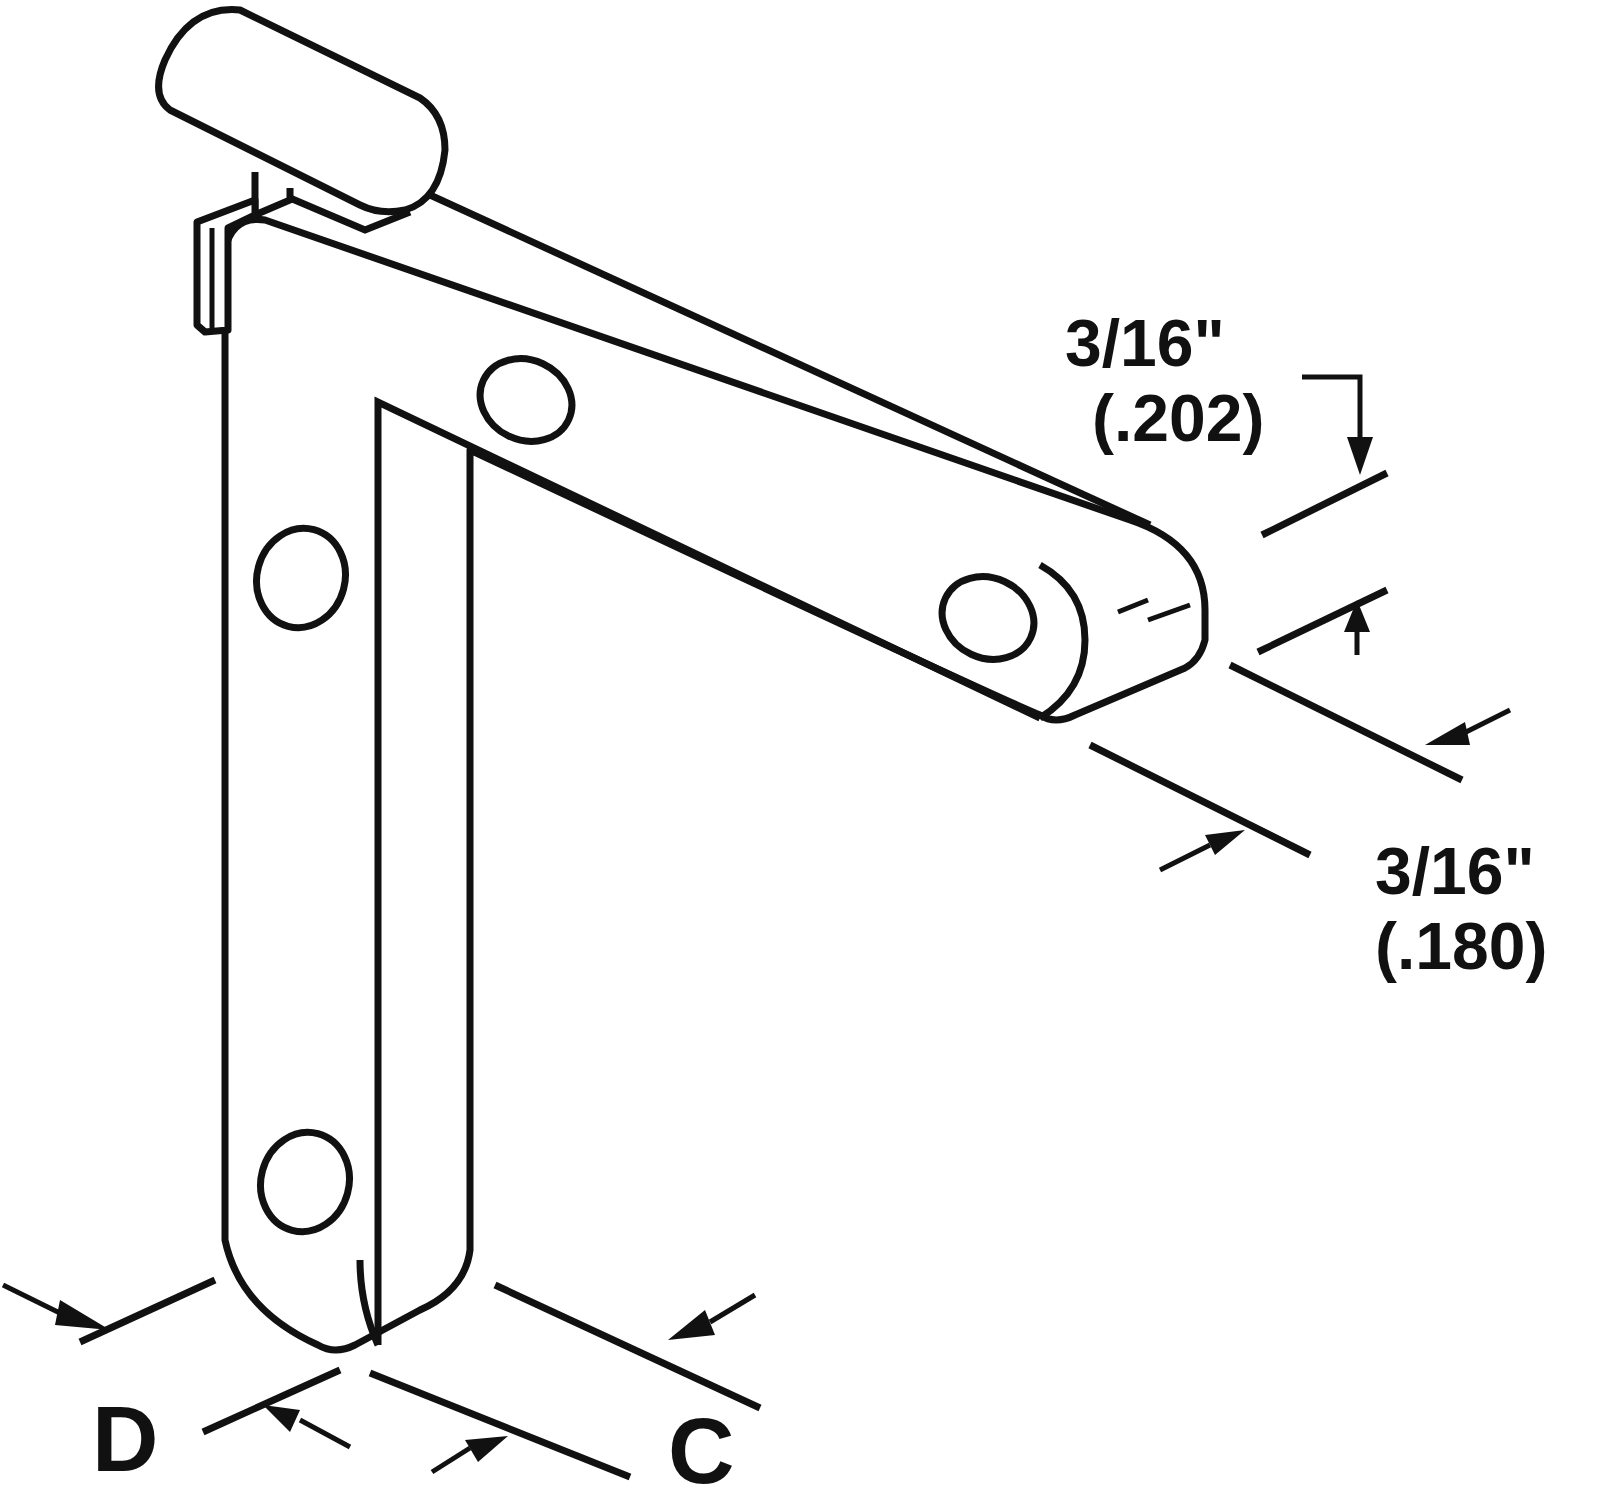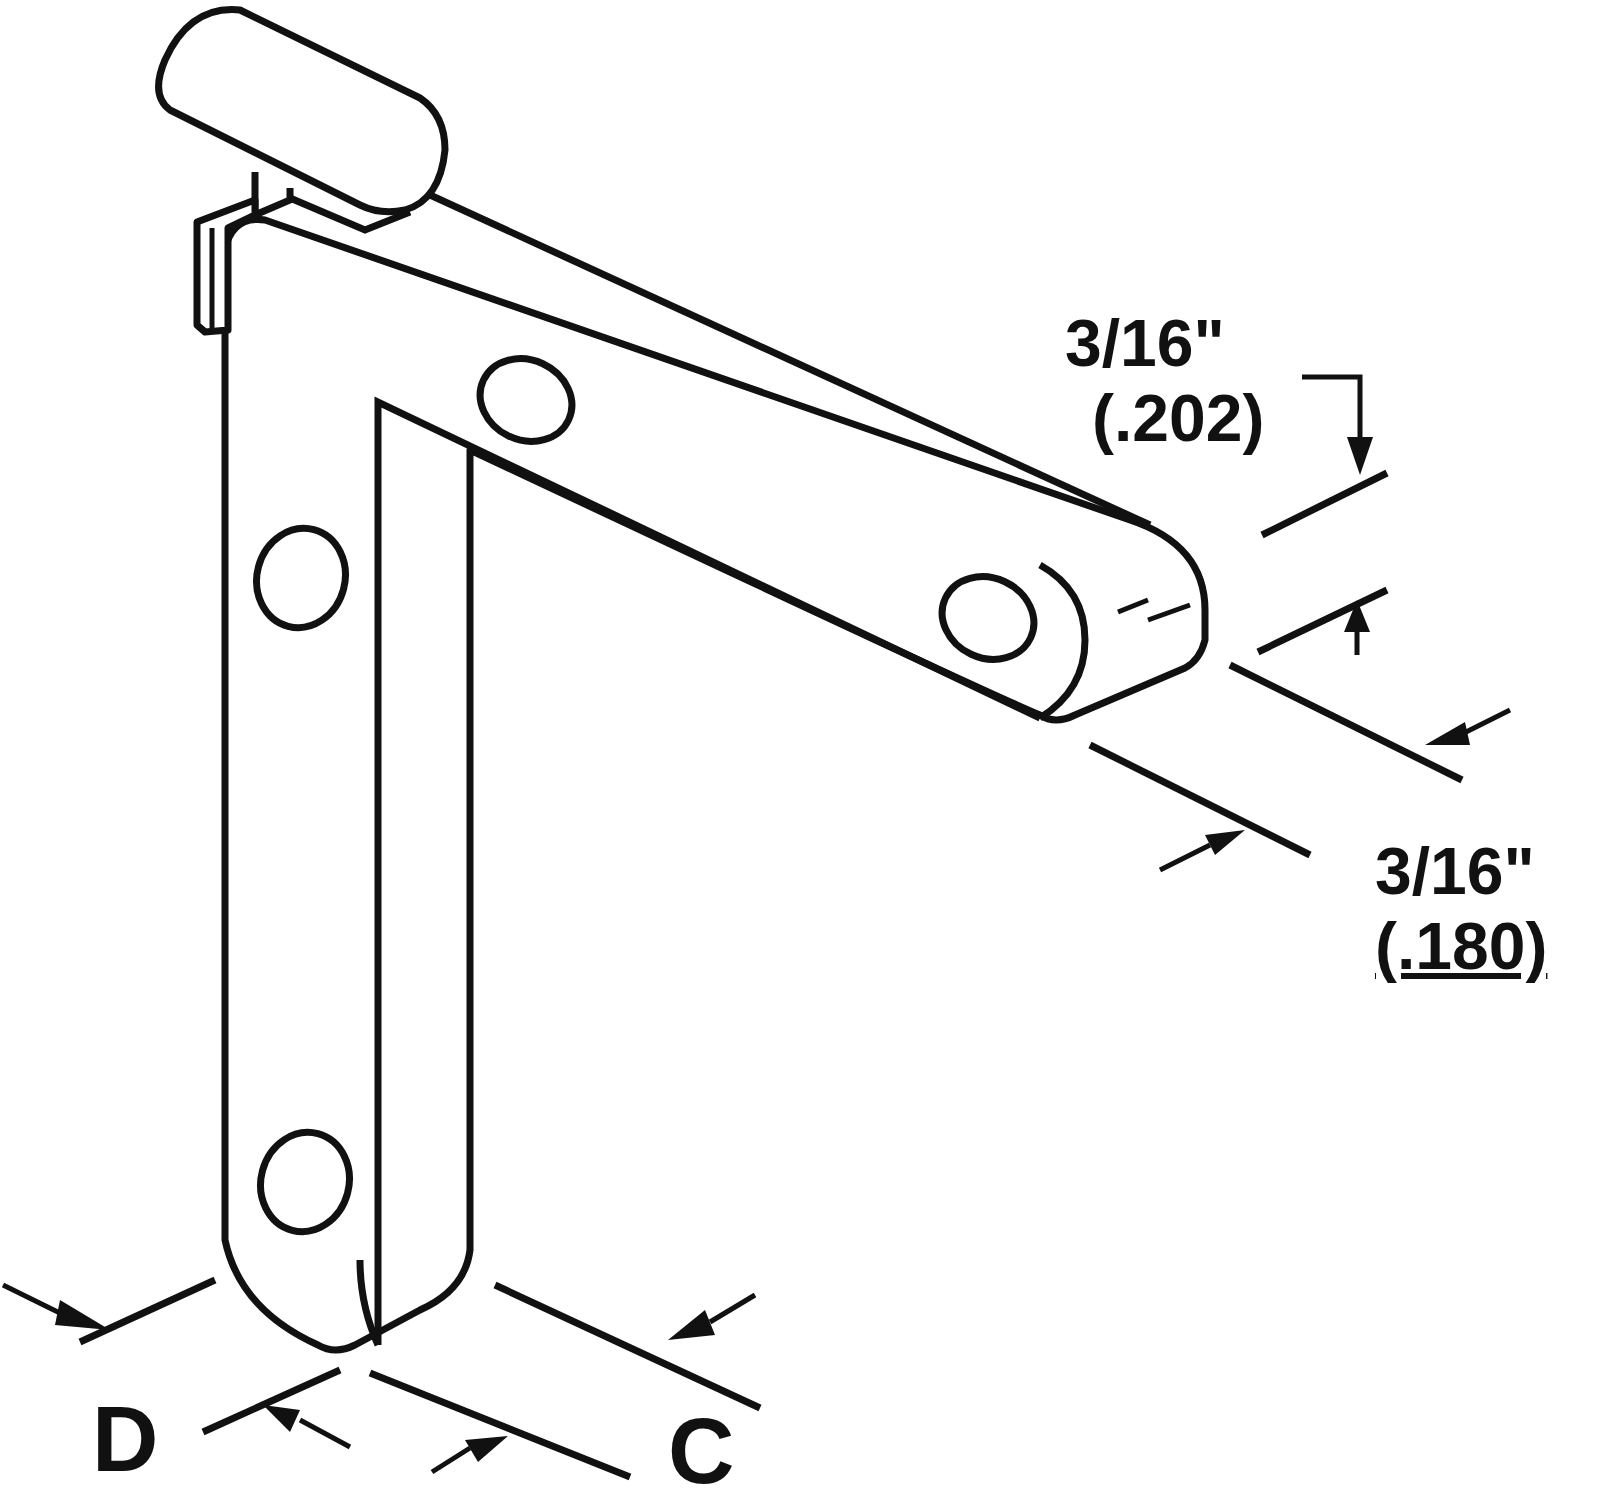--- a/index.html
+++ b/index.html
@@ -97,16 +97,16 @@
   <path class="thin" d="M755 1295 L710 1322"></path>
   <polygon class="arrowhead" points="668,1340 705,1310 715,1335"></polygon>
   <path class="thin" d="M432 1472 L470 1448"></path>
   <polygon class="arrowhead" points="508,1436 465,1440 478,1462"></polygon>
 </svg>
 
 <div class="label dim-text" style="left:1065px; top:310px;">3/16"</div>
 <div class="label dim-text" style="left:1065px; top:385px;margin-left:27px;">(.202)</div>
 
 <div class="label dim-text" style="left:1375px; top:838px;">3/16"</div>
-<div class="label dim-text" style="left:1375px; top:913px;text-decoration:underline;">(.180)</div>
+<div class="label dim-text" style="left:1375px; top:913px;">(.180)</div>
 
 <div class="label letter" style="left:92px; top:1393px;">D</div>
 <div class="label letter" style="left:668px; top:1405px;">C</div>
 
 </body></html>

